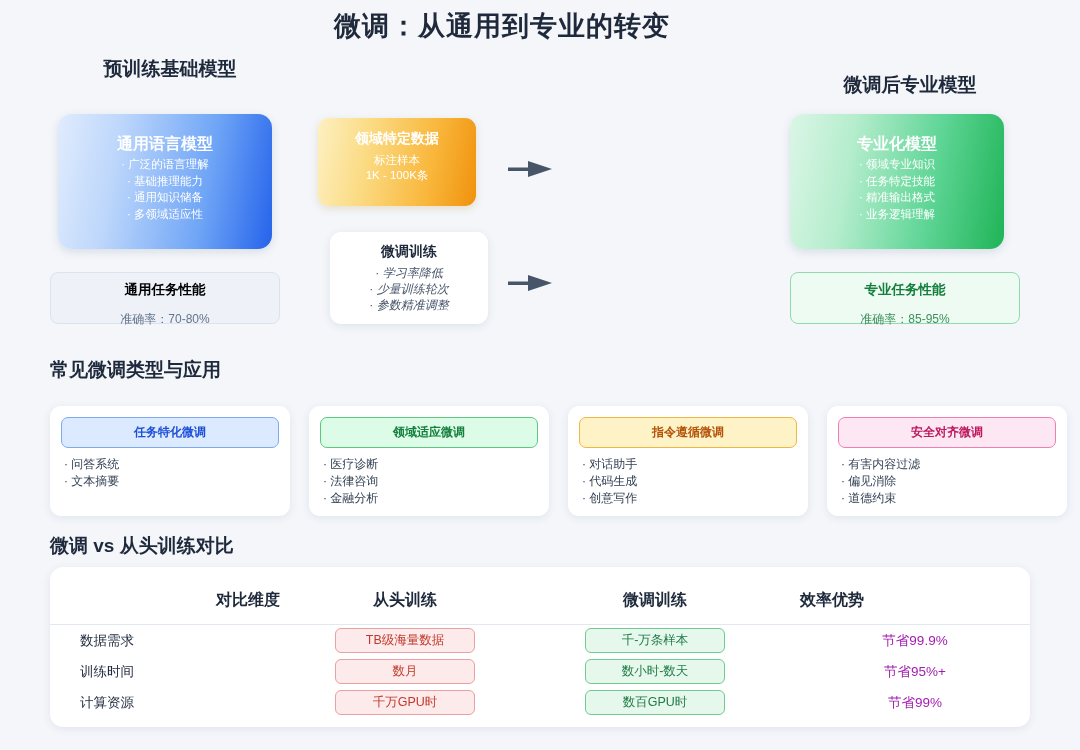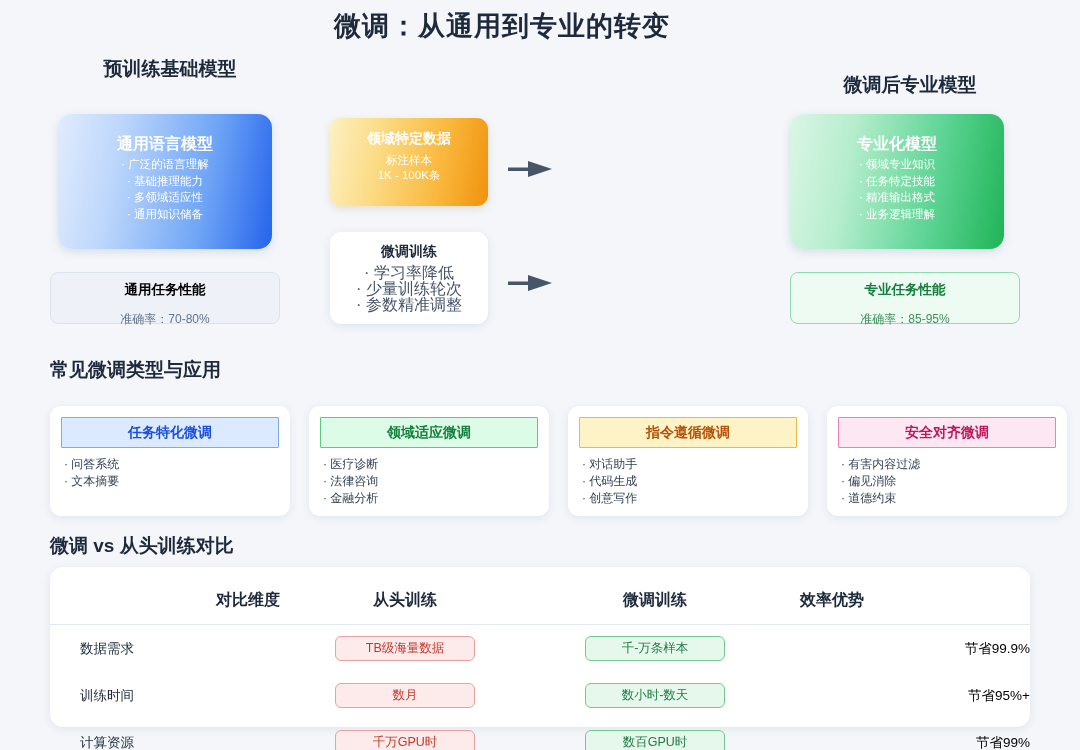--- a/index.html
+++ b/index.html
@@ -65,36 +65,36 @@
   }
   .perf-title { font-size: 13.5px; font-weight: bold; }
   .perf-value { font-size: 12px; margin-top: 12px; }
   #perf-general .perf-title { color: #000000; font-family: Liberation Serif, serif; }
   #perf-general .perf-value { color: #64748b; }
   #perf-specialized .perf-title { color: #15803d; }
   #perf-specialized .perf-value { color: #3f8f5d; }
 
   
   #card-domain-data {
-    position: absolute; top: 118px; left: 330px; width: 158px; height: 88px;
+    position: absolute; top: 118px; left: 318px; width: 158px; height: 88px;
     border-radius: 11px; text-align: center; color: #fff; padding-top: 12px;
     background: linear-gradient(100deg, #fdf0c2 0%, #fbdc86 30%, #f9b73c 70%, #f0920d 100%);
     box-shadow: 0 3px 9px rgba(180,120,10,.18);
   }
   #card-domain-data .dd-title { font-size: 14px; font-weight: bold; margin-bottom: 5px; }
   #card-domain-data .dd-line { font-size: 11.5px; line-height: 15px; }
 
   #card-finetune-train {
     position: absolute; top: 232px; left: 330px; width: 158px; height: 92px;
     border-radius: 11px; background: #fff; text-align: center; padding-top: 11px;
     box-shadow: 0 2px 8px rgba(30,58,90,.10);
   }
   #card-finetune-train .ft-title { font-size: 14px; font-weight: bold; color: #1e293b; margin-bottom: 4px; }
   #card-finetune-train ul { list-style: none; }
-  #card-finetune-train li { font-size: 16px; line-height: 16px; color: #475569; }
+  #card-finetune-train li { font-size: 12px; line-height: 16px; color: #475569; font-style: italic; }
   #card-finetune-train li::before { content: "\00B7\0020"; }
 
   
   .arrow { position: absolute; width: 46px; height: 22px; }
   #arrow-top    { top: 158px; left: 508px; }
   #arrow-bottom { top: 272px; left: 508px; }
 
   
   .section-heading {
     position: absolute; font-size: 19px; font-weight: bold; color: #1e293b;
@@ -106,22 +106,22 @@
   .type-card {
     position: absolute; top: 406px; width: 240px; height: 110px;
     background: #fff; border-radius: 11px; padding: 11px 11px 0 11px;
     box-shadow: 0 2px 8px rgba(30,58,90,.09);
   }
   #type-card-0 { left: 50px; }
   #type-card-1 { left: 309px; }
   #type-card-2 { left: 568px; }
   #type-card-3 { left: 827px; }
   .type-badge {
-    height: 31px; border-radius: 1px; text-align: center;
-    font-size: 14px; font-weight: bold; line-height: 29px;
+    height: 31px; border-radius: 7px; text-align: center;
+    font-size: 12px; font-weight: bold; line-height: 29px;
   }
   .type-card ul { list-style: none; margin-top: 8px; padding-left: 3px; }
   .type-card li { font-size: 12px; line-height: 17px; color: #334155; }
   .type-card li::before { content: "\00B7\0020"; }
 
   .badge-blue   { background: #dbeafe; border: 1px solid #7ea9f0; color: #1d4ed8; }
   .badge-green  { background: #dcfce7; border: 1px solid #5bc97f; color: #15803d; }
   .badge-orange { background: #fef3c7; border: 1px solid #f0b542; color: #b45309; }
   .badge-pink   { background: #fce7f3; border: 1px solid #ef7fb3; color: #be185d; }
 
@@ -129,25 +129,25 @@
   #comparison-card {
     position: absolute; top: 567px; left: 50px; width: 980px; height: 160px;
     background: #fff; border-radius: 13px;
     box-shadow: 0 2px 9px rgba(30,58,90,.09);
   }
   #comparison-table { width: 100%; border-collapse: collapse; }
   #comparison-table th {
     font-size: 16px; font-weight: bold; color: #1e293b;
     padding: 23px 0 13px 0; border-bottom: 1px solid #e2e8f0;
   }
-  #comparison-table td { padding: 11px 0; font-size: 13.5px; }
+  #comparison-table td { padding: 3px 0; font-size: 13.5px; }
   .c-dim   { width: 230px; text-align: left; padding-left: 30px !important; color: #1e293b; }
   .c-scr   { width: 250px; text-align: center; }
   .c-ft    { width: 250px; text-align: center; }
-  .c-eff   { width: 250px; text-align: right; padding-left: 20px !important; color: #000000; }
+  .c-eff   { width: 250px; text-align: center; padding-left: 20px !important; color: #a21caf; }
   th.c-dim { text-align: right; padding-left: 30px; }
   th.c-eff { text-align: left; padding-left: 20px; }
   .pill {
     display: inline-block; width: 140px; padding: 3px 0;
     border-radius: 6px; font-size: 12.5px; text-align: center;
   }
   .pill-red   { background: #fdeaea; border: 1px solid #e8a0a0; color: #c0392b; }
   .pill-green { background: #e6f8ec; border: 1px solid #6fcb91; color: #1f7a45; }
 </style>
 </head>
@@ -158,22 +158,22 @@
   <div class="main-title">微调：从通用到专业的转变</div>
 
   <div class="col-heading" id="heading-pretrained">预训练基础模型</div>
   <div class="col-heading" id="heading-finetuned">微调后专业模型</div>
 
   <div class="model-card" id="card-base-model">
     <div class="mc-title">通用语言模型</div>
     <ul>
       <li>广泛的语言理解</li>
       <li>基础推理能力</li>
+      <li>通用知识储备</li>
       <li>多领域适应性</li>
-      <li>通用知识储备</li>
     </ul>
   </div>
 
   <div class="model-card" id="card-specialized-model">
     <div class="mc-title">专业化模型</div>
     <ul>
       <li>领域专业知识</li>
       <li>任务特定技能</li>
       <li>精准输出格式</li>
       <li>业务逻辑理解</li>

